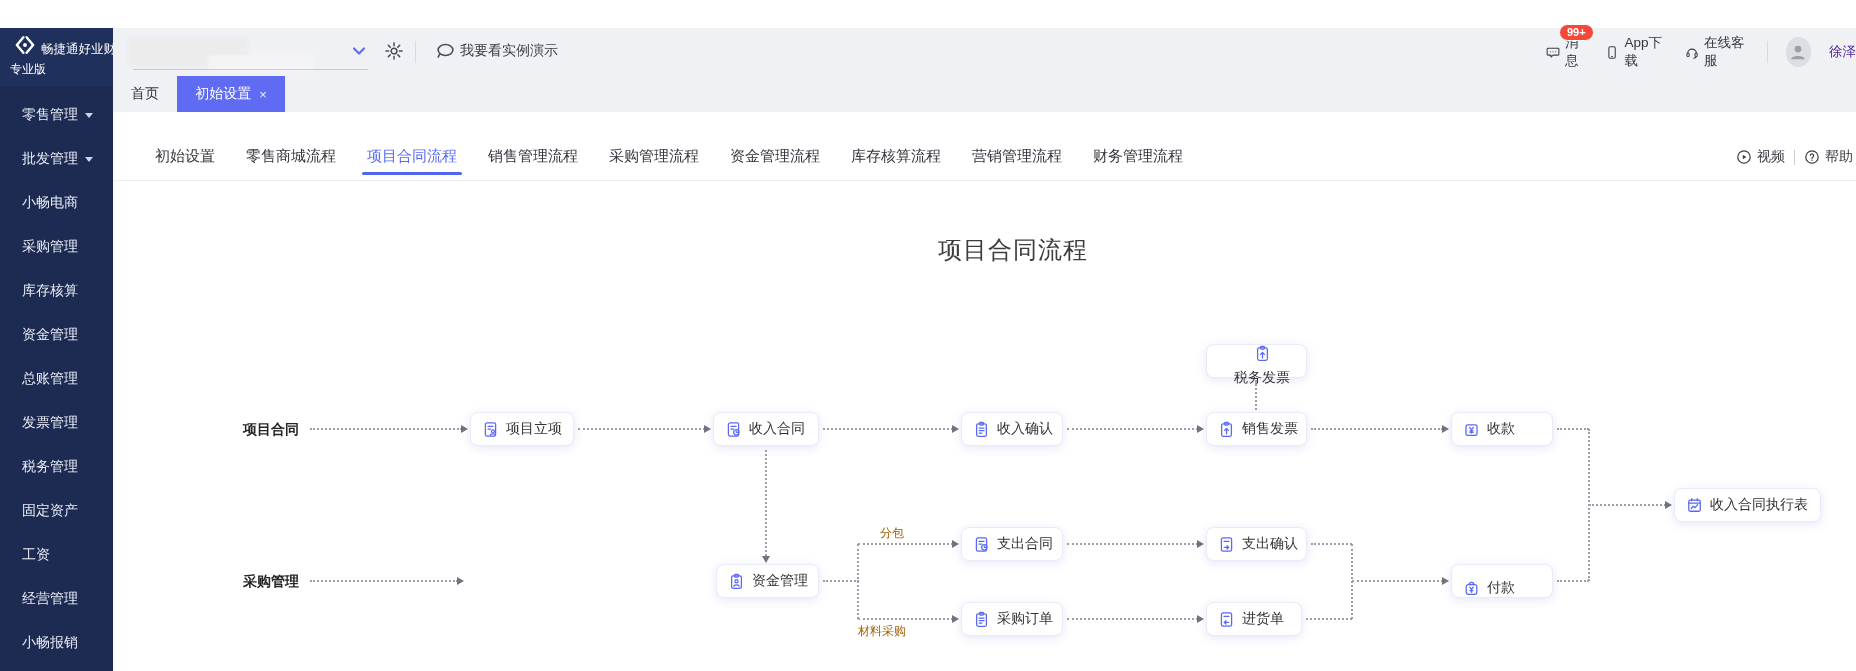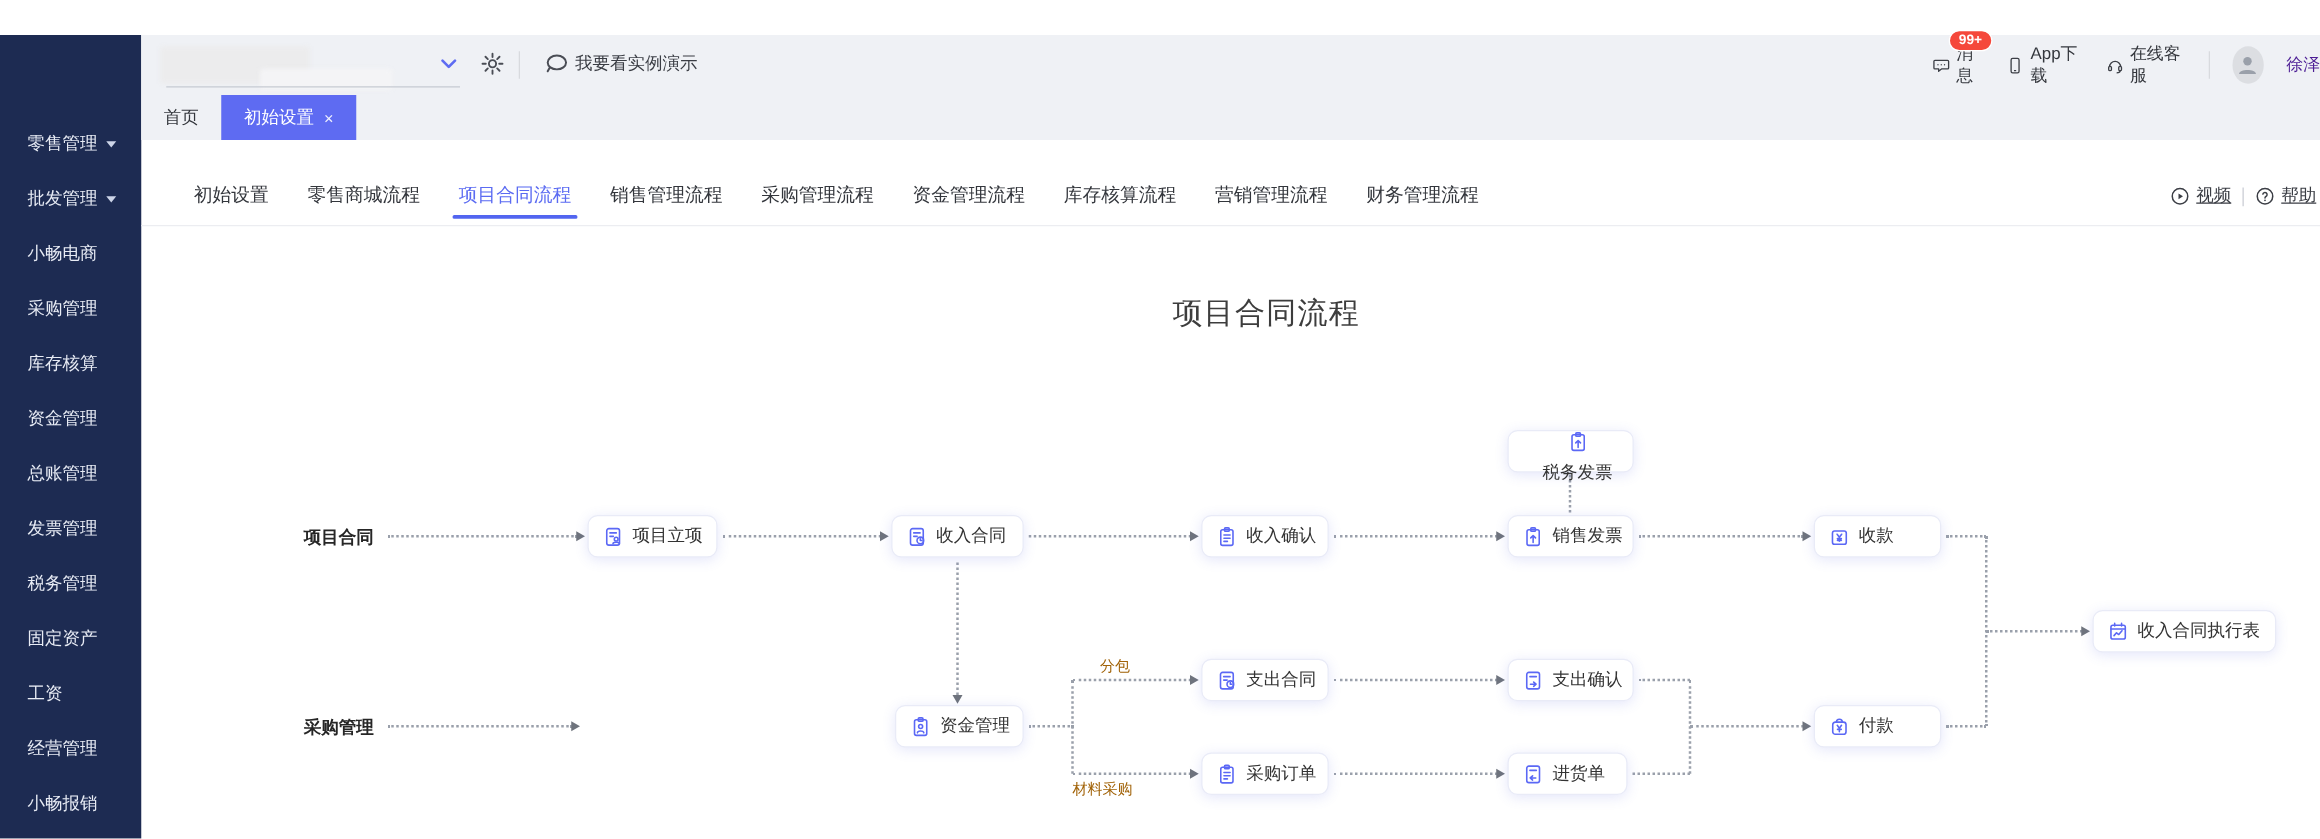--- a/index.html
+++ b/index.html
@@ -41,21 +41,21 @@
   .tab-active{position:absolute;left:64px;top:0;width:108px;height:36px;background:#5e6bf2;color:#fff;font-size:14px;
               display:flex;align-items:center;justify-content:center;gap:8px;cursor:pointer;}
   .tab-close{font-size:13px;line-height:13px;cursor:pointer;opacity:.9;}
   
   .navrow-border{position:absolute;left:113px;top:180px;right:0;height:1px;background:#ecedf1;}
   .nav-tabs{position:absolute;left:155px;top:147px;display:flex;gap:31px;}
   .nav-tab{font-size:15px;color:#33363c;cursor:pointer;position:relative;padding-bottom:14px;white-space:nowrap;}
   .nav-tab.active{color:#5b6bf2;}
   .nav-tab.active::after{content:"";position:absolute;left:-5px;right:-5px;bottom:5px;height:3px;background:#5265f0;border-radius:2px;}
   .nav-right{position:absolute;left:1736px;top:148px;display:flex;align-items:center;gap:9px;font-size:14px;color:#3a3d44;}
-  .nav-right .grp{display:flex;align-items:center;gap:5px;cursor:pointer;text-decoration:underline;}
+  .nav-right .grp{display:flex;align-items:center;gap:5px;cursor:pointer;}
   .nav-right svg{width:16px;height:16px;color:#3c3f46;}
   .nav-div{width:1px;height:15px;background:#c9ccd4;}
   
   .flow-title{position:absolute;left:860px;top:234px;width:306px;text-align:center;font-size:24px;color:#3d3d3d;font-weight:500;letter-spacing:1px;}
   .lane-label{position:absolute;font-size:14px;color:#262626;font-weight:600;white-space:nowrap;}
   .branch-label{position:absolute;font-size:12px;color:#a16207;white-space:nowrap;}
   .node{position:absolute;height:34px;box-sizing:border-box;display:flex;align-items:center;gap:7px;padding-left:11px;
         background:#fff;border:1px solid #e9ebf7;border-radius:8px;box-shadow:0 2px 10px rgba(88,102,224,0.16);
         font-size:14px;color:#333;cursor:pointer;white-space:nowrap;}
   .node svg{width:17px;height:17px;color:#5b68f5;flex:0 0 auto;}
@@ -66,20 +66,30 @@
   .ah-up{border-bottom:7px solid #6f747d;border-left:4px solid transparent;border-right:4px solid transparent;}
   .ah-down{border-top:7px solid #6f747d;border-left:4px solid transparent;border-right:4px solid transparent;}
 </style>
 </head>
 <body>
 
 <div class="root">
   <div class="topstrip"></div>
 
   <div class="sidebar">
+    <div class="logo-block">
+      <span class="logo-mark">
+        <svg viewBox="0 0 16 16" fill="none" stroke="currentColor" stroke-width="1.5" stroke-linecap="round" stroke-linejoin="round">
+          <path d="M3 8l4-4.8M3 8l4 4.8M13 8l-4-4.8M13 8l-4 4.8"></path>
+            <circle cx="8" cy="8" r="1.2" fill="currentColor" stroke="none"></circle>
+        </svg>
+      </span>
+      <span class="brand-name">畅捷通好业财</span>
+      <span class="edition">专业版</span>
+    </div>
     <div class="side-menu" id="sidebar-menu">
         <div class="side-item">
           <span>零售管理</span>
           <i class="caret"></i>
         </div>
         <div class="side-item">
           <span>批发管理</span>
           <i class="caret"></i>
         </div>
         <div class="side-item">
@@ -352,21 +362,21 @@
         <span>采购订单</span>
       </div>
       <div class="node" style="left: 1206px; top: 602px; width: 96px;">
         <svg viewBox="0 0 16 16" fill="none" stroke="currentColor" stroke-width="1.2" stroke-linecap="round" stroke-linejoin="round">
           <rect x="3.2" y="1.8" width="9.6" height="12.4" rx="1.6"></rect>
           <path d="M5.6 5h4.8"></path>
           <path d="M10 10.7H6M7.6 9.1l-1.8 1.6 1.8 1.6"></path>
         </svg>
         <span>进货单</span>
       </div>
-      <div class="node" style="left: 1451px; top: 564px; width: 102px;">
+      <div class="node" style="left: 1451px; top: 564px; width: 102px; align-items: flex-end;">
         <svg viewBox="0 0 16 16" fill="none" stroke="currentColor" stroke-width="1.2" stroke-linecap="round" stroke-linejoin="round">
           <path d="M5.8 4.4a2.2 2.2 0 0 1 4.4 0"></path>
           <rect x="3" y="4.4" width="10" height="9.2" rx="2"></rect>
           <path d="M6.4 6.8L8 9l1.6-2.2M8 9v2.6M6.6 9.9h2.8"></path>
         </svg>
         <span>付款</span>
       </div>
     </div>
 </div>
 

